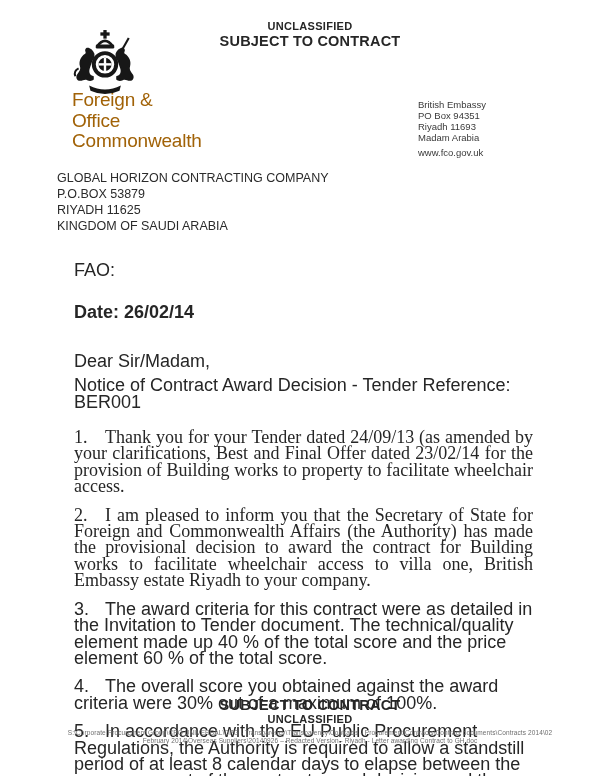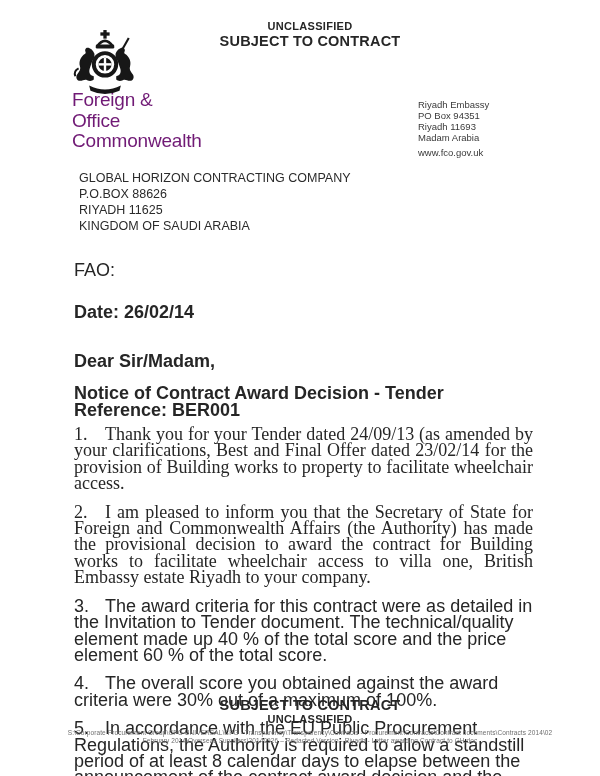--- a/index.html
+++ b/index.html
@@ -13,32 +13,32 @@
     overflow:hidden;
   }
   
   .top-class{position:absolute;top:20px;left:10px;width:600px;text-align:center;}
   .class-level{font-size:11px;font-weight:bold;letter-spacing:.3px;}
   .class-marking{font-size:14.5px;font-weight:bold;letter-spacing:.2px;margin-top:1px;}
   
   .crest{position:absolute;left:72px;top:30px;width:66px;height:74px;}
   .wordmark{
     position:absolute;left:72px;top:90px;
-    font-size:19px;line-height:20.5px;letter-spacing:-.2px;color:#701a75;
+    font-size:19px;line-height:20.5px;letter-spacing:-.2px;color:#a16207;
   }
   .contact{position:absolute;left:418px;top:99px;font-size:9.5px;line-height:11px;color:#3a3a3a;}
   .contact .website{margin-top:4px;}
   
-  .recipient{position:absolute;left:79px;top:170px;font-size:12.5px;line-height:16px;color:#2b2b2b;}
+  .recipient{position:absolute;left:57px;top:170px;font-size:12.5px;line-height:16px;color:#2b2b2b;}
   
   .letter{position:absolute;left:74px;top:262px;width:459px;font-size:18px;line-height:16.4px;}
   .fao{margin-bottom:26px;}
   .dateline{margin-bottom:32px;font-weight:bold;}
-  .salutation{margin-bottom:16px;font-weight:bold;}
-  .subject{font-weight:bold;margin-bottom:8px;}
+  .salutation{margin-bottom:8px;}
+  .subject{font-weight:normal;margin-bottom:19px;}
   .letter p{margin:0 0 12px 0;}
   .letter p.justify{text-align:justify;font-family:Liberation Serif, serif;}
   .num{display:inline-block;width:31px;}
   
   .footer{position:absolute;top:697px;left:10px;width:600px;text-align:center;}
   .footer .class-marking{margin-top:0;}
   .filepath{margin-top:4px;font-size:6.5px;line-height:8px;color:#6e6e6e;letter-spacing:.1px;}
 </style>
 </head>
 <body>
@@ -76,30 +76,30 @@
     </svg>
   </div>
 
   <div class="wordmark">
     <div>Foreign &amp;</div>
     <div>Office</div>
     <div>Commonwealth</div>
   </div>
 
   <div class="contact">
-    <div>Riyadh Embassy</div>
+    <div>British Embassy</div>
     <div>PO Box 94351</div>
     <div>Riyadh 11693</div>
     <div>Madam Arabia</div>
     <div class="website">www.fco.gov.uk</div>
   </div>
 
   <div class="recipient">
     <div>GLOBAL HORIZON CONTRACTING COMPANY</div>
-    <div>P.O.BOX 88626</div>
+    <div>P.O.BOX 53879</div>
     <div>RIYADH 11625</div>
     <div>KINGDOM OF SAUDI ARABIA</div>
   </div>
 
   <div class="letter">
     <div class="fao">FAO:</div>
     <div class="dateline">Date: 26/02/14</div>
     <div class="salutation">Dear Sir/Madam,</div>
     <div class="subject">Notice of Contract Award Decision - Tender Reference: BER001</div>
 

